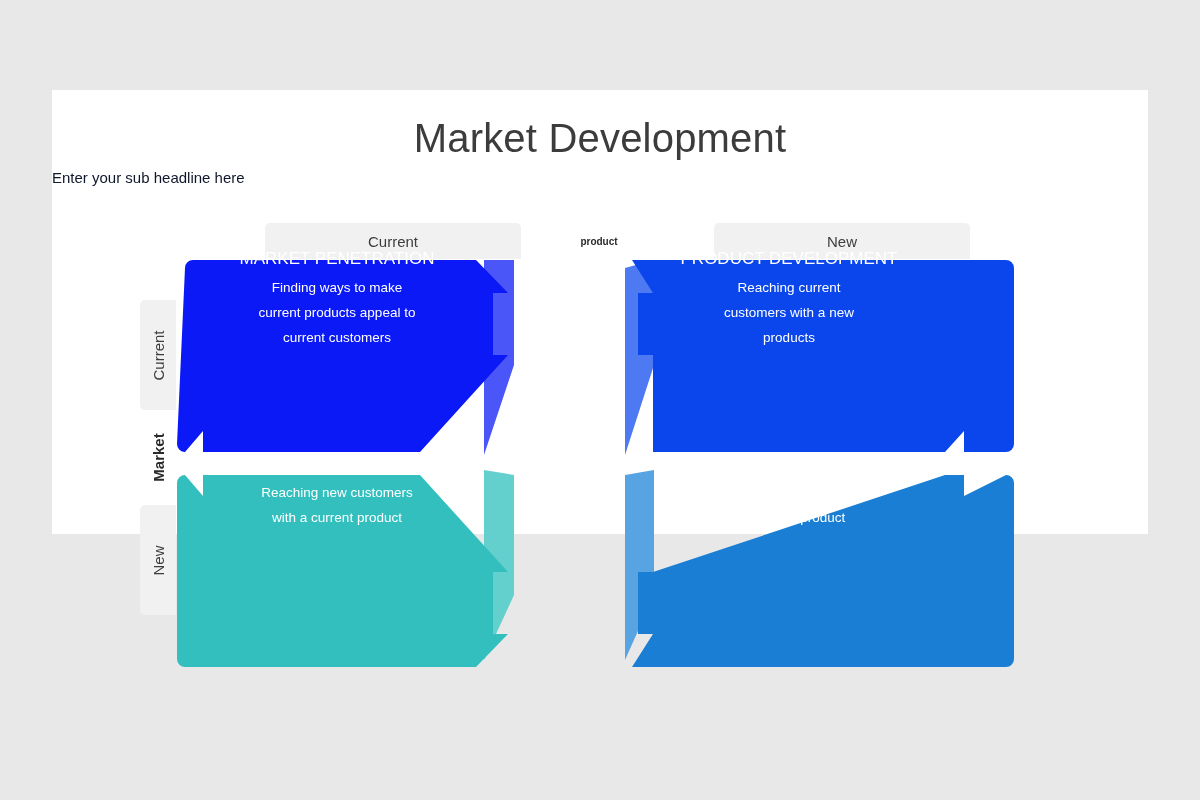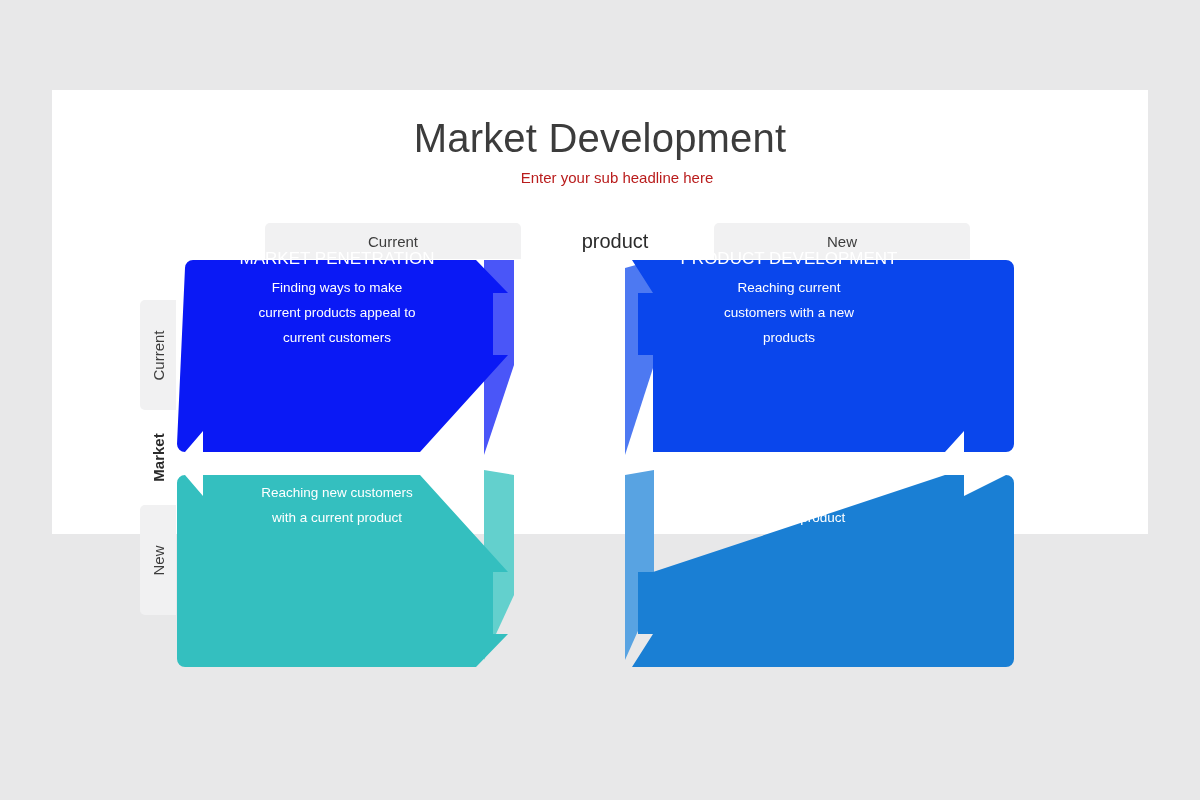--- a/index.html
+++ b/index.html
@@ -15,43 +15,43 @@
     width: 1096px; height: 444px;
     background: #ffffff;
   }
   #page-title {
     position: absolute; top: 26px; left: 0; width: 100%;
     text-align: center;
     font-size: 40px; font-weight: 400; color: #3c3c3c;
     letter-spacing: 0.2px;
   }
   #page-subtitle {
-    position: absolute; top: 79px; left: 17px; width: 100%;
-    text-align: center;
-    font-size: 15px; font-weight: 400; color: #b91c1c;
+    position: absolute; top: 79px; left: 0; width: 100%;
+    text-align: left;
+    font-size: 15px; font-weight: 400; color: #0f172a;
   }
   #matrix {
     position: absolute;
     left: 0; top: 0;
     width: 1096px; height: 620px; text-align: center;
   }
   .col-tab {
     position: absolute;
     height: 36px;
     background: #f1f1f2;
     border-radius: 5px 5px 0 0;
     display: flex; align-items: center; justify-content: center;
     font-size: 15px; color: #3d3d3d;
   }
   #col-tab-current { left: 213px; top: 133px; width: 256px; }
   #col-tab-new     { left: 662px; top: 133px; width: 256px; }
   #col-axis-label {
-    position: absolute; left: 516px; top: 133px; width: 94px; height: 36px;
-    display: flex; align-items: center; justify-content: center;
-    font-size: 20px; font-weight: 400; color: #2b2b2b;
+    position: absolute; left: 500px; top: 133px; width: 94px; height: 36px;
+    display: flex; align-items: center; justify-content: center;
+    font-size: 10px; font-weight: 700; color: #2b2b2b;
   }
   .row-tab {
     position: absolute;
     width: 36px;
     background: #f1f1f2;
     border-radius: 5px 0 0 5px;
     display: flex; align-items: center; justify-content: center;
     font-size: 15px; color: #3d3d3d;
   }
   .row-tab span, #row-axis-label span {

